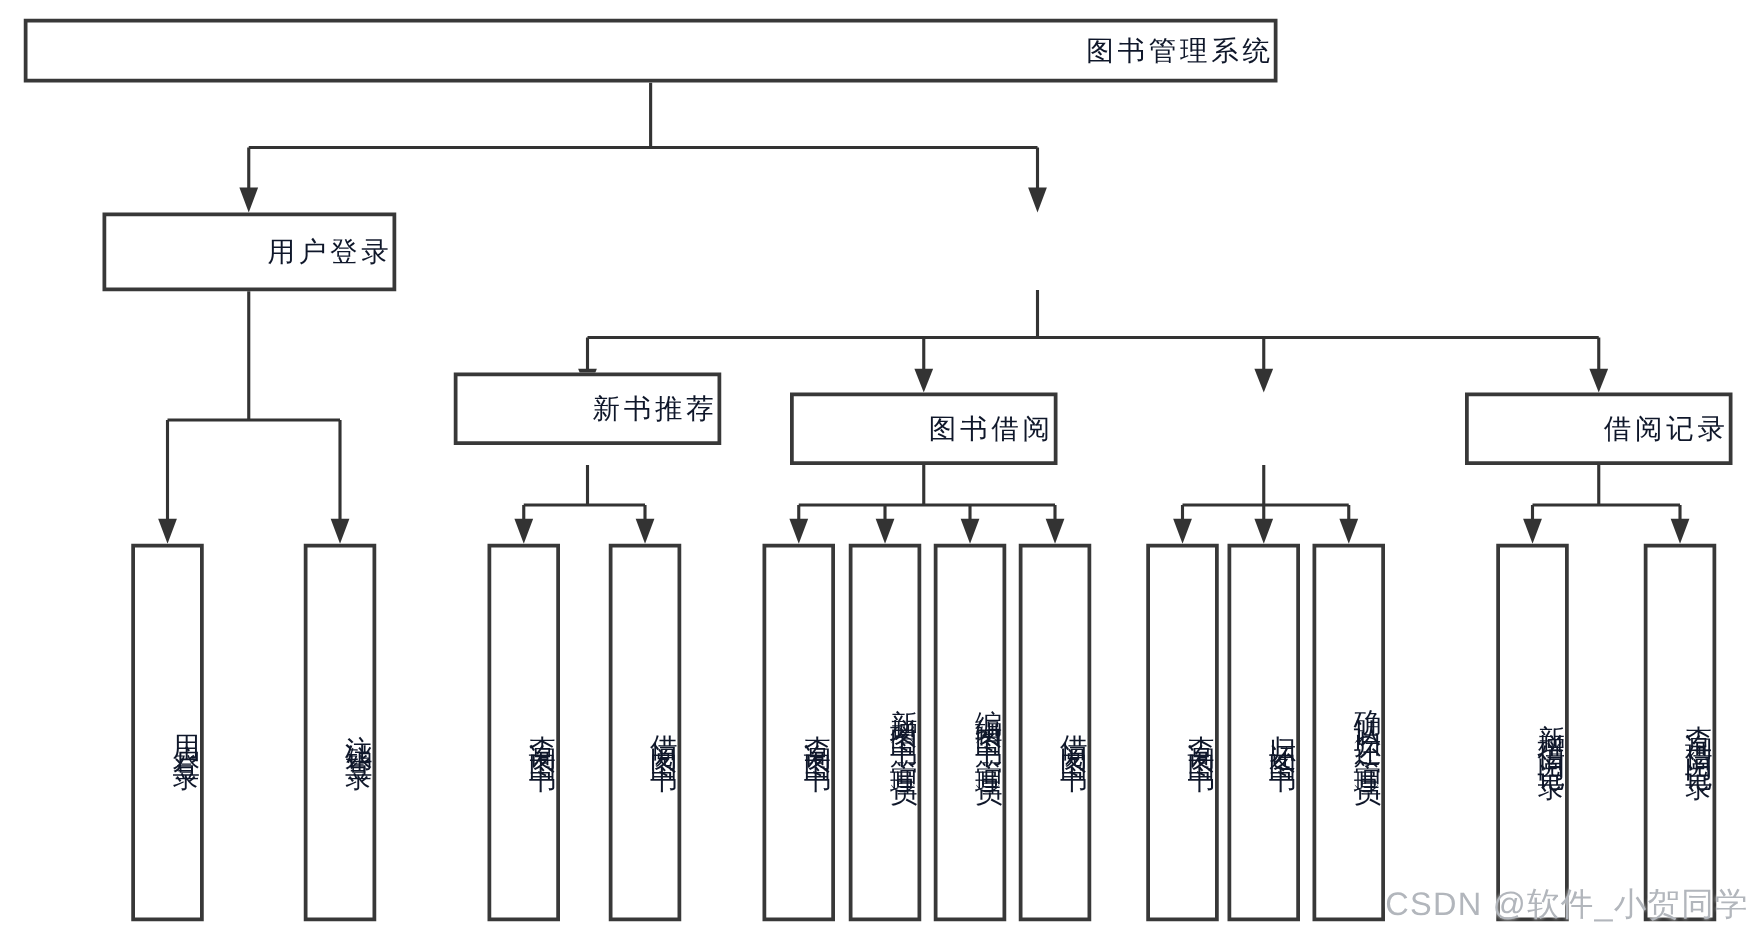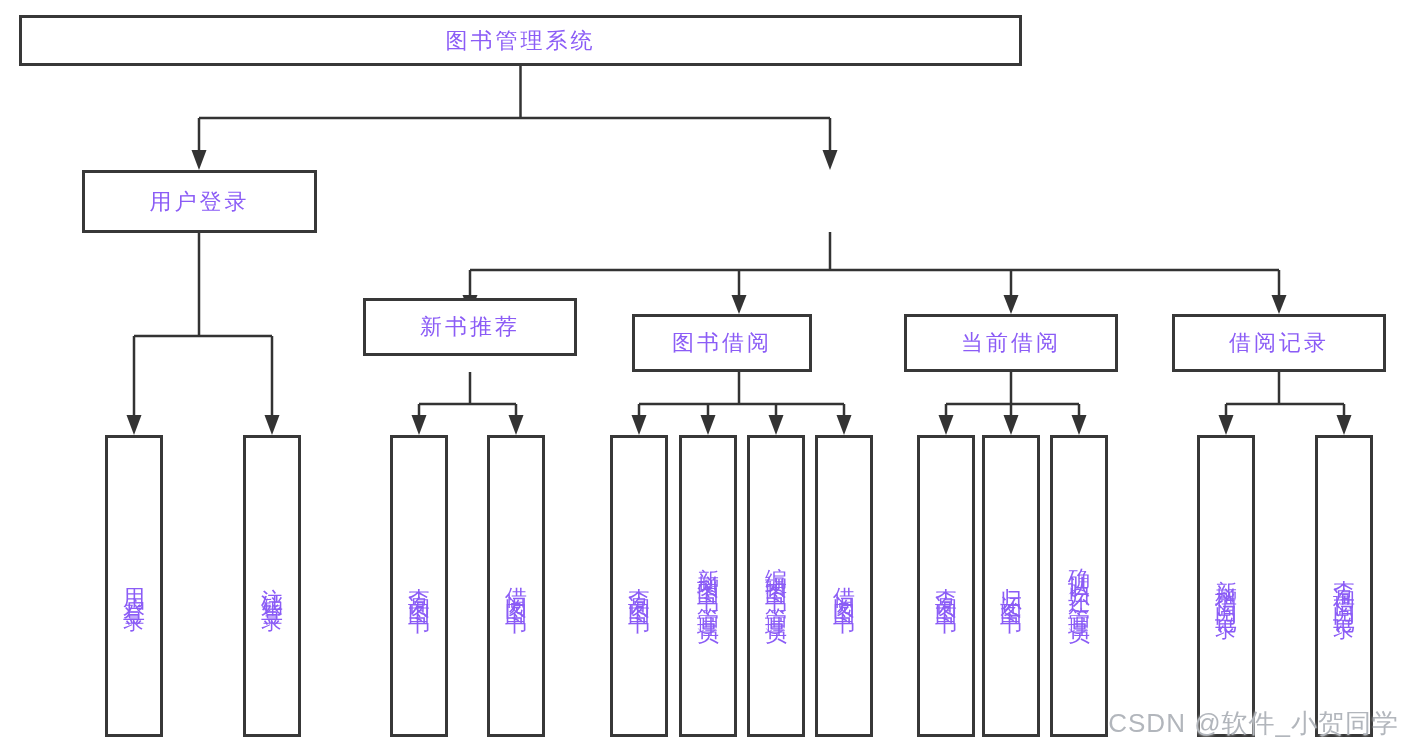--- a/index.html
+++ b/index.html
@@ -21,22 +21,22 @@
     top: 0;
     pointer-events: none;
   }
   .box {
     position: absolute;
     box-sizing: border-box;
     background: #ffffff;
     border: 3px solid #383838;
     display: flex;
     align-items: center;
-    justify-content: center;
-    color: #8b5cf6;
+    justify-content: flex-end;
+    color: #0f172a;
   }
   .box.h .lbl {
     font-size: 22px;
     letter-spacing: 3px;
     white-space: nowrap;
   }
   .box.v {
     width: 58px;
     top: 435px;
     height: 302px;
@@ -141,25 +141,22 @@
     <span class="lbl">图书管理系统</span>
   </div>
 
   <div class="box h" style="left:82px; top:170px; width:235px; height:63px;">
     <span class="lbl">用户登录</span>
   </div>
 
   <div class="box h" style="left:363px; top:298px; width:214px; height:58px;">
     <span class="lbl">新书推荐</span>
   </div>
-  <div class="box h" style="left:632px; top:314px; width:180px; height:58px;">
+  <div class="box h" style="left:632px; top:314px; width:214px; height:58px;">
     <span class="lbl">图书借阅</span>
-  </div>
-  <div class="box h" style="left:904px; top:314px; width:214px; height:58px;">
-    <span class="lbl">当前借阅</span>
   </div>
   <div class="box h" style="left:1172px; top:314px; width:214px; height:58px;">
     <span class="lbl">借阅记录</span>
   </div>
 
   <div class="box v" style="left:105px;">
     <span class="lbl">用户登录</span>
   </div>
   <div class="box v" style="left:243px;">
     <span class="lbl">注销登录</span>

